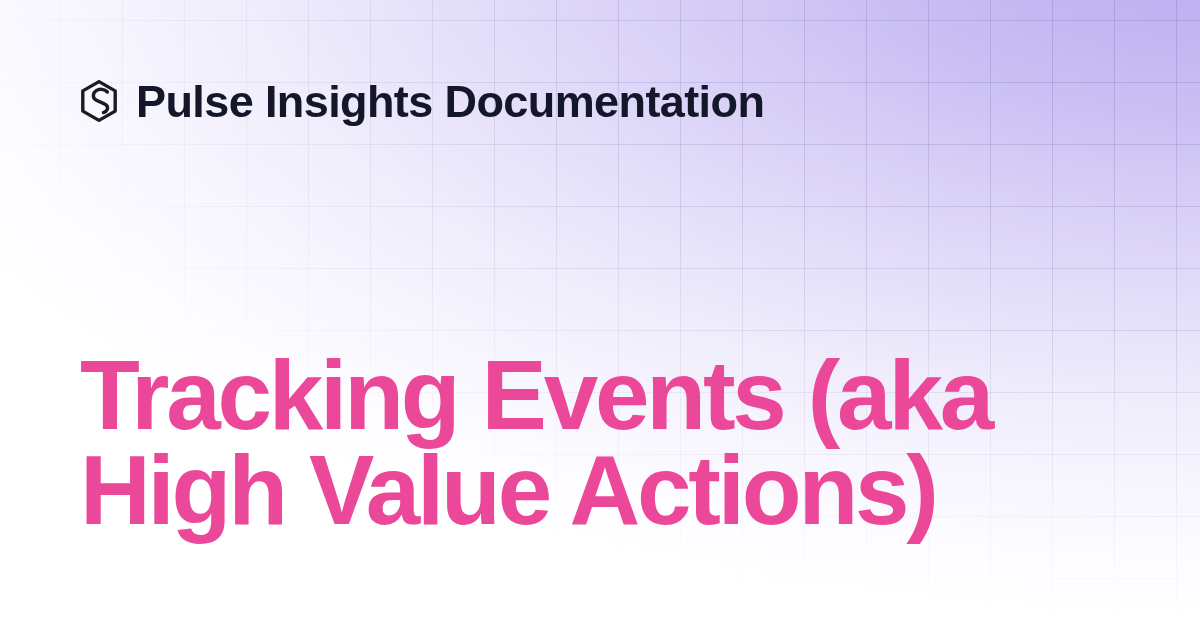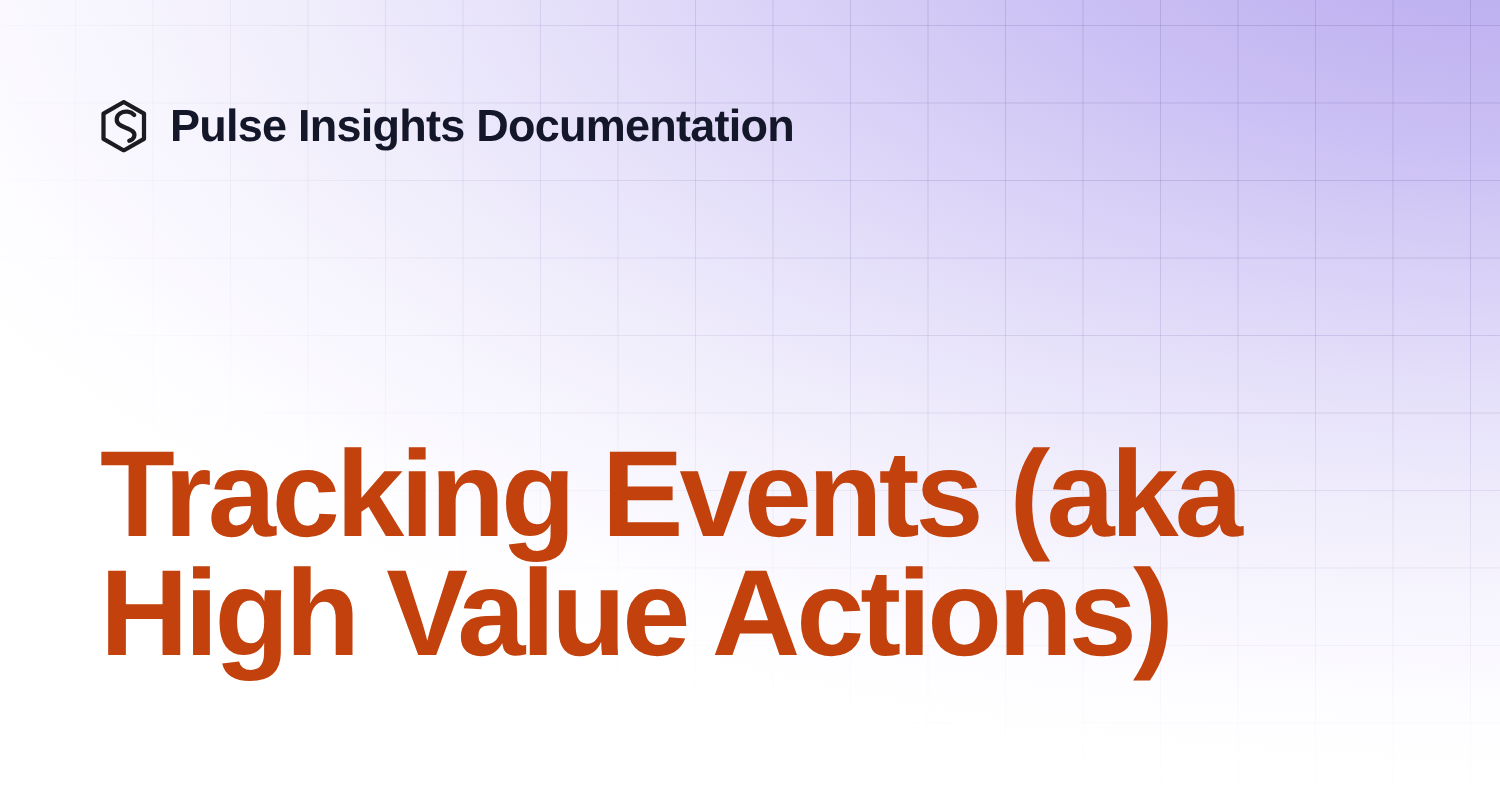--- a/index.html
+++ b/index.html
@@ -105,38 +105,38 @@
   .brand-logo {
     width:38px;
     height:42px;
     flex:0 0 auto;
     display:block;
     line-height:0;
   }
   .brand-logo svg { display:block; }
 
   .brand-title {
-    font-size:36px;
+    font-size:45px;
     font-weight:700;
     letter-spacing:-0.6px;
     color:#131729;
     white-space:nowrap;
     line-height:1;
   }
 
   .page-heading {
     position:absolute;
     left:80px;
     top:348px;
     width:1000px;
     font-size:98px;
     font-weight:700;
     line-height:95px;
     letter-spacing:-3.2px;
-    color:#c2410c;
+    color:#ec4899;
     white-space:pre-line;
   }
 </style>
 </head>
 <body>
 
 <div class="og-card">
 
   <div class="bg-wash"></div>
   <div class="bg-grid"></div>

